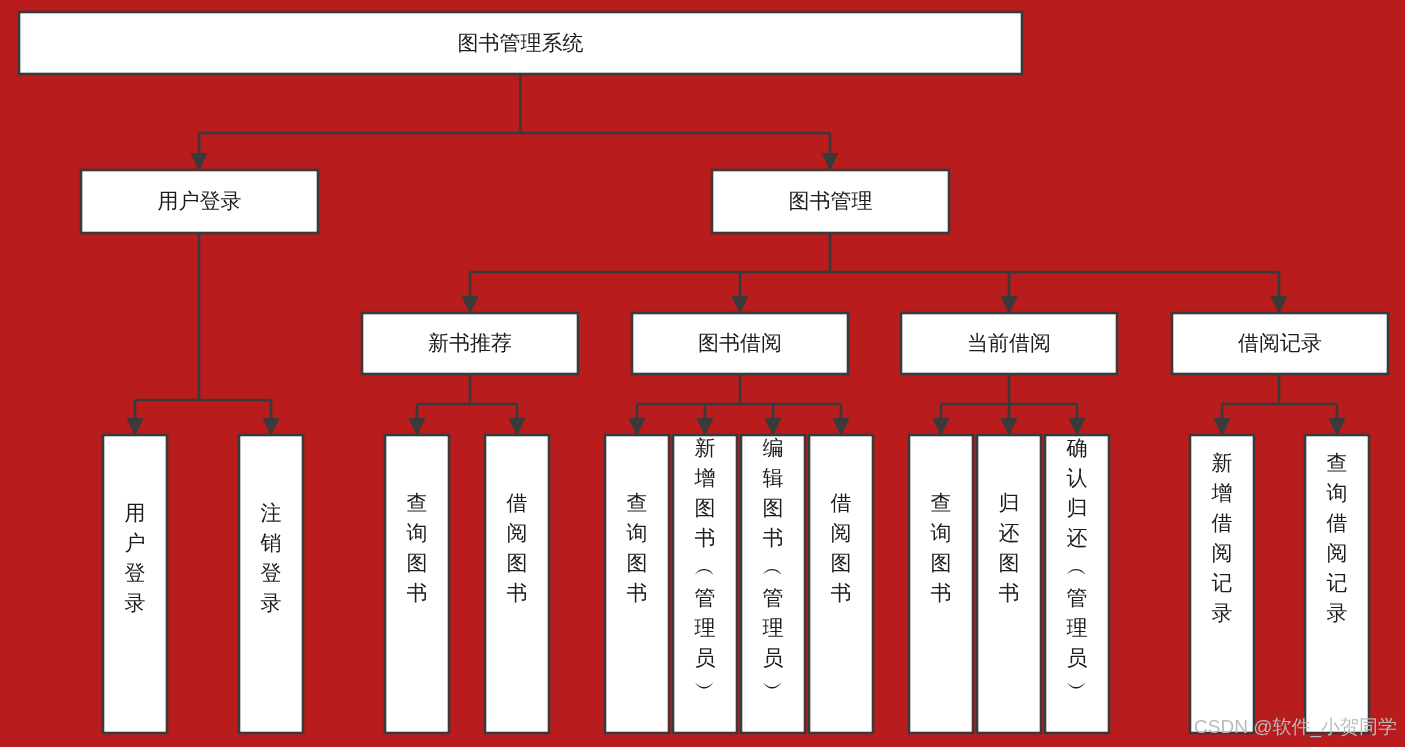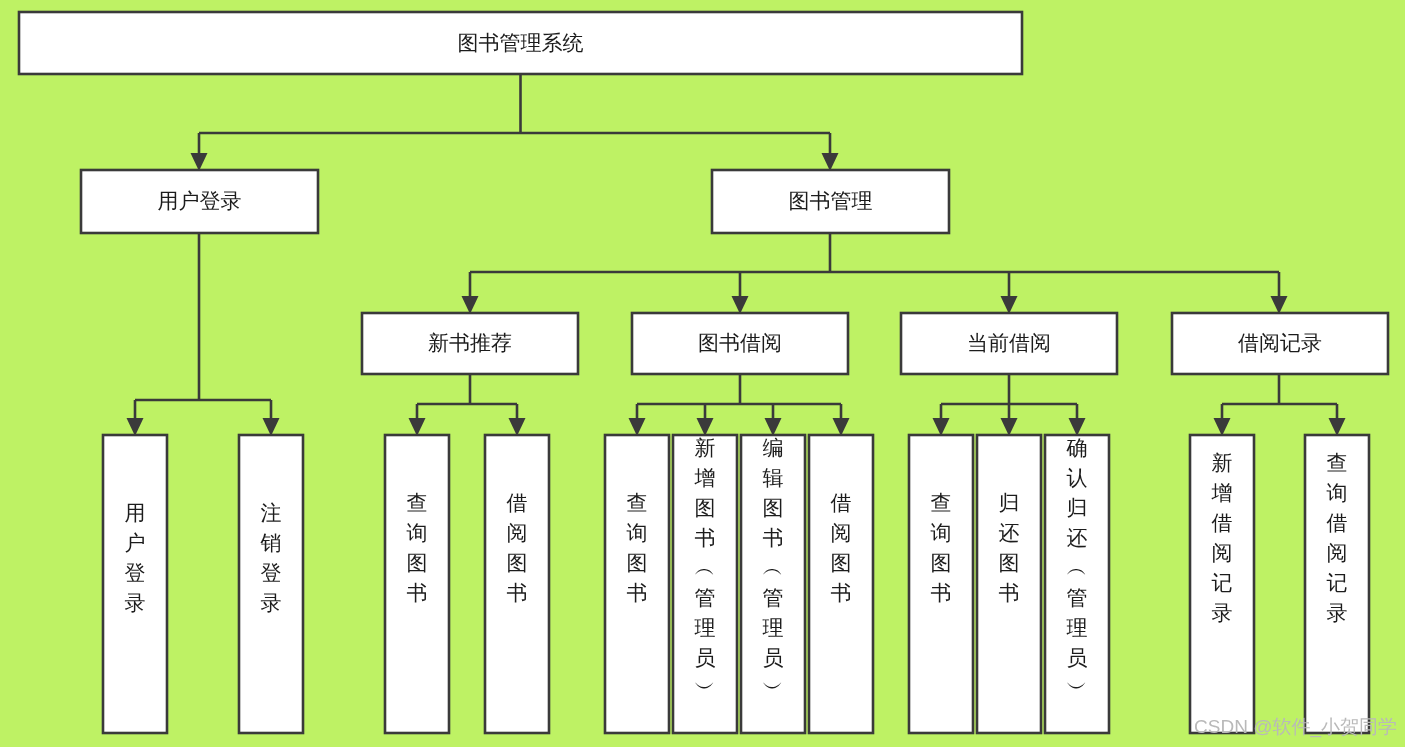--- a/index.html
+++ b/index.html
@@ -8,21 +8,21 @@
     padding: 0;
     background: #ffffff;
   }
   body {
     font-family: "Liberation Sans", "DejaVu Sans", sans-serif;
   }
   #diagram-root {
     position: relative;
     width: 1405px;
     height: 747px;
-    background: #bef264;
+    background: #b91c1c;
     overflow: hidden;
   }
   svg.flow-canvas {
     position: absolute;
     left: 0;
     top: 0;
     width: 1405px;
     height: 747px;
     display: block;
   }

